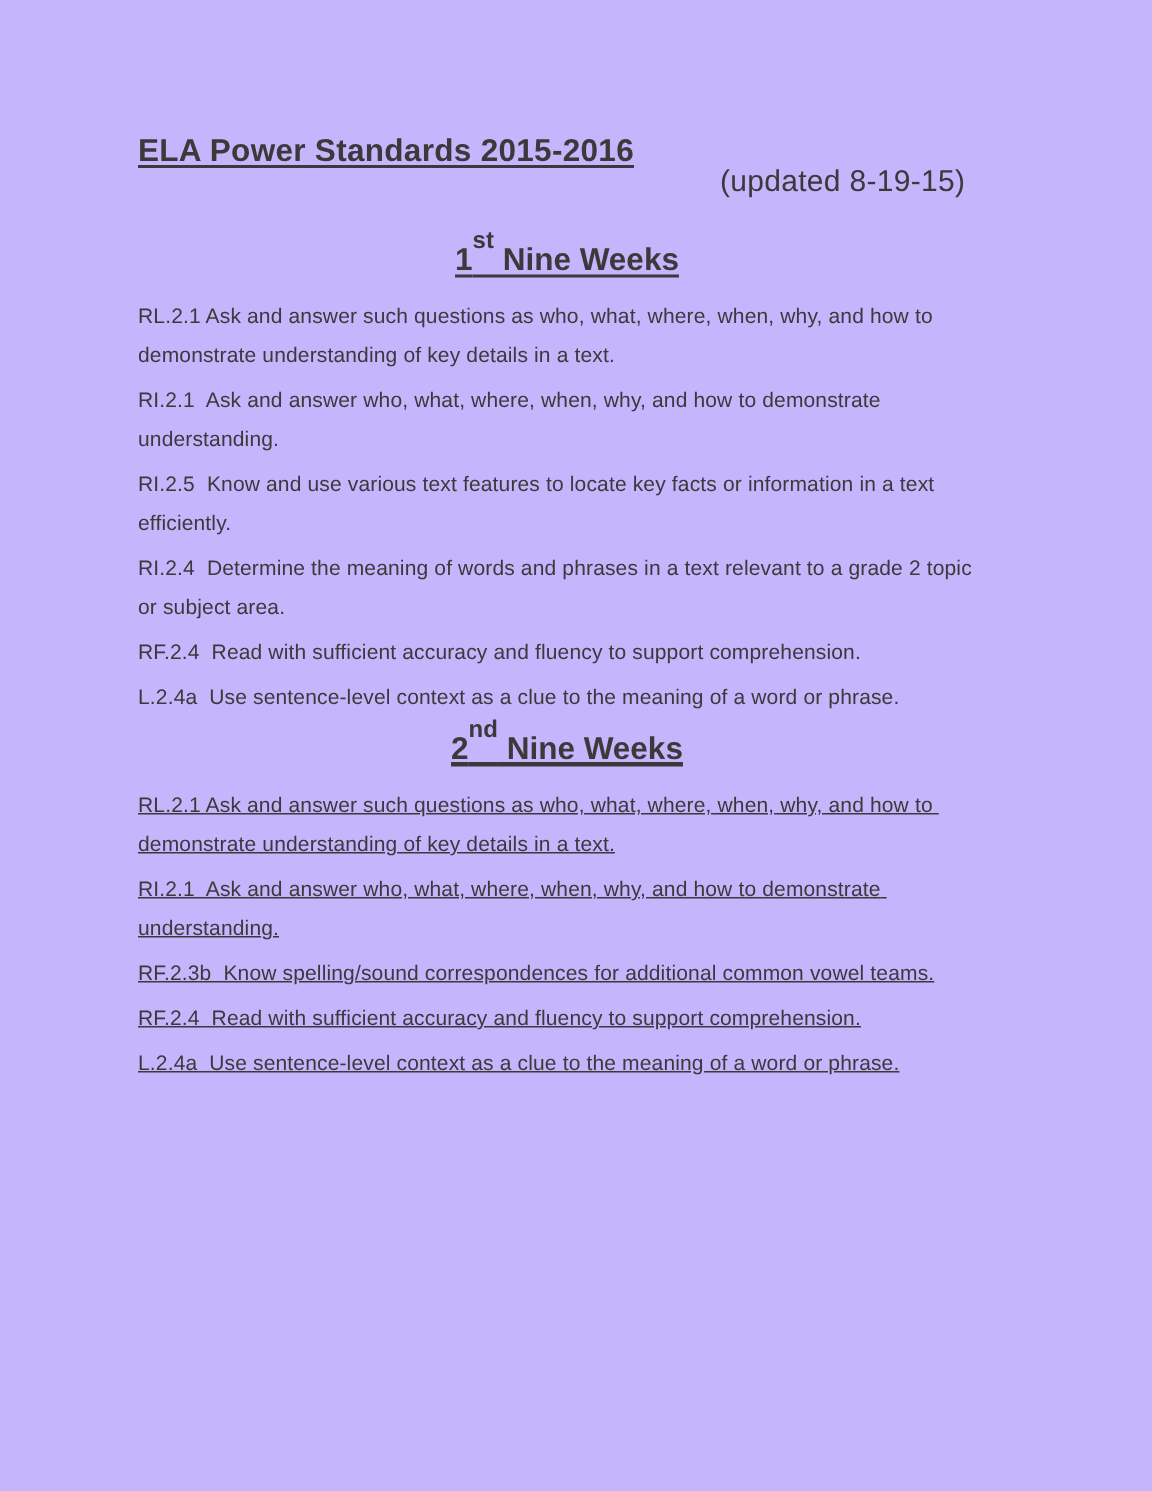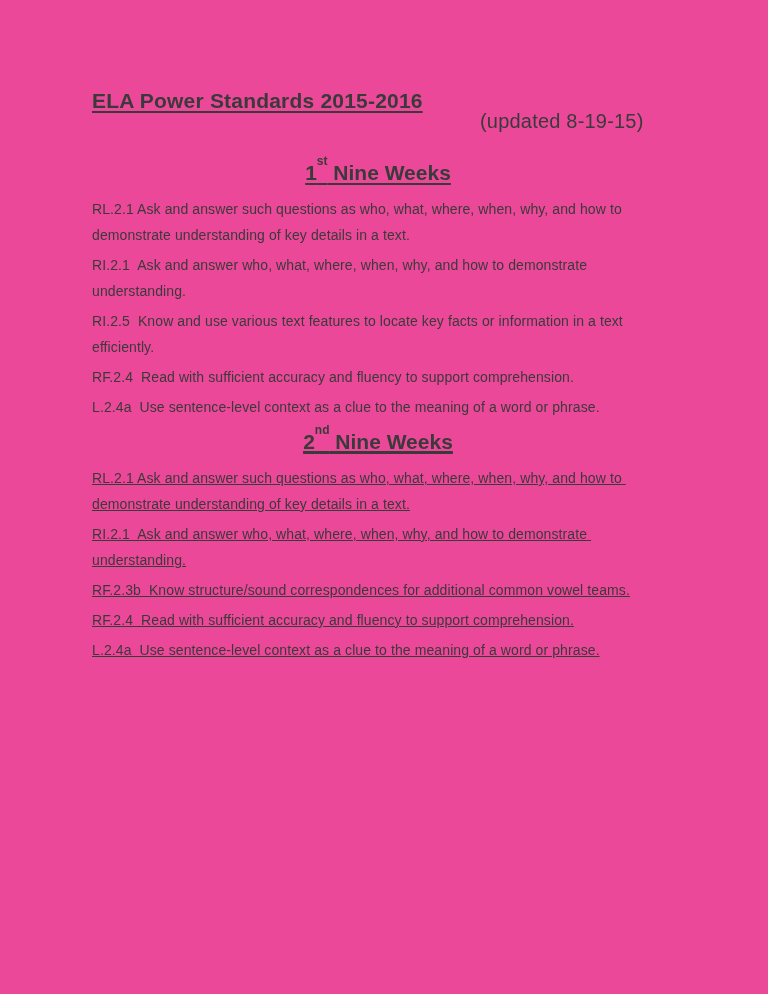--- a/index.html
+++ b/index.html
@@ -1,21 +1,21 @@
 <!DOCTYPE html>
 <html><head>
 <meta charset="utf-8">
 <style>
   html, body { margin: 0; padding: 0; }
   body { background: #ffffff; }
   .page {
     position: relative;
     width: 768px;
     height: 994px;
-    background: #ec4899;
+    background: #c4b5fd;
     font-family: "Liberation Sans", sans-serif;
     color: #3a3a3a;
     overflow: hidden;
   }
   .content {
     position: absolute;
     left: 92px;
     top: 88px;
     width: 572px;
   }
@@ -53,21 +53,21 @@
     line-height: 26px;
     margin: 0 0 10px 0;
   }
   .section + .section { margin-top: 4px; text-decoration: underline; }
   .heading-inner {
     text-decoration: underline;
     text-decoration-thickness: 2px;
     text-underline-offset: 3px;
   }
   .heading-ordinal {
-    font-size: 12px;
+    font-size: 16px;
     position: relative;
     top: -7px;
     letter-spacing: 0;
   }
   .para {
     font-size: 14px;
     line-height: 26px;
     letter-spacing: 0.1px;
     margin: 0 0 4px 0;
     white-space: pre-wrap;
@@ -82,27 +82,28 @@
     <div class="title-row">
       <span class="doc-title">ELA Power Standards 2015-2016</span>
       <span class="updated-note">(updated 8-19-15)</span>
     </div>
 
     <div class="section">
       <div class="section-heading"><span class="heading-inner"><span>1</span><sup class="heading-ordinal">st</sup><span> Nine Weeks</span></span></div>
       <p class="para">RL.2.1 Ask and answer such questions as who, what, where, when, why, and how to demonstrate understanding of key details in a text.</p>
       <p class="para">RI.2.1  Ask and answer who, what, where, when, why, and how to demonstrate understanding.</p>
       <p class="para">RI.2.5  Know and use various text features to locate key facts or information in a text efficiently.</p>
+      <p class="para">RI.2.4  Determine the meaning of words and phrases in a text relevant to a grade 2 topic or subject area.</p>
       <p class="para">RF.2.4  Read with sufficient accuracy and fluency to support comprehension.</p>
       <p class="para">L.2.4a  Use sentence-level context as a clue to the meaning of a word or phrase.</p>
     </div>
 
     <div class="section">
       <div class="section-heading"><span class="heading-inner"><span>2</span><sup class="heading-ordinal">nd</sup><span> Nine Weeks</span></span></div>
       <p class="para">RL.2.1 Ask and answer such questions as who, what, where, when, why, and how to demonstrate understanding of key details in a text.</p>
       <p class="para">RI.2.1  Ask and answer who, what, where, when, why, and how to demonstrate understanding.</p>
-      <p class="para">RF.2.3b  Know structure/sound correspondences for additional common vowel teams.</p>
+      <p class="para">RF.2.3b  Know spelling/sound correspondences for additional common vowel teams.</p>
       <p class="para">RF.2.4  Read with sufficient accuracy and fluency to support comprehension.</p>
       <p class="para">L.2.4a  Use sentence-level context as a clue to the meaning of a word or phrase.</p>
     </div>
 
   </div>
 </div>
 
 </body></html>

